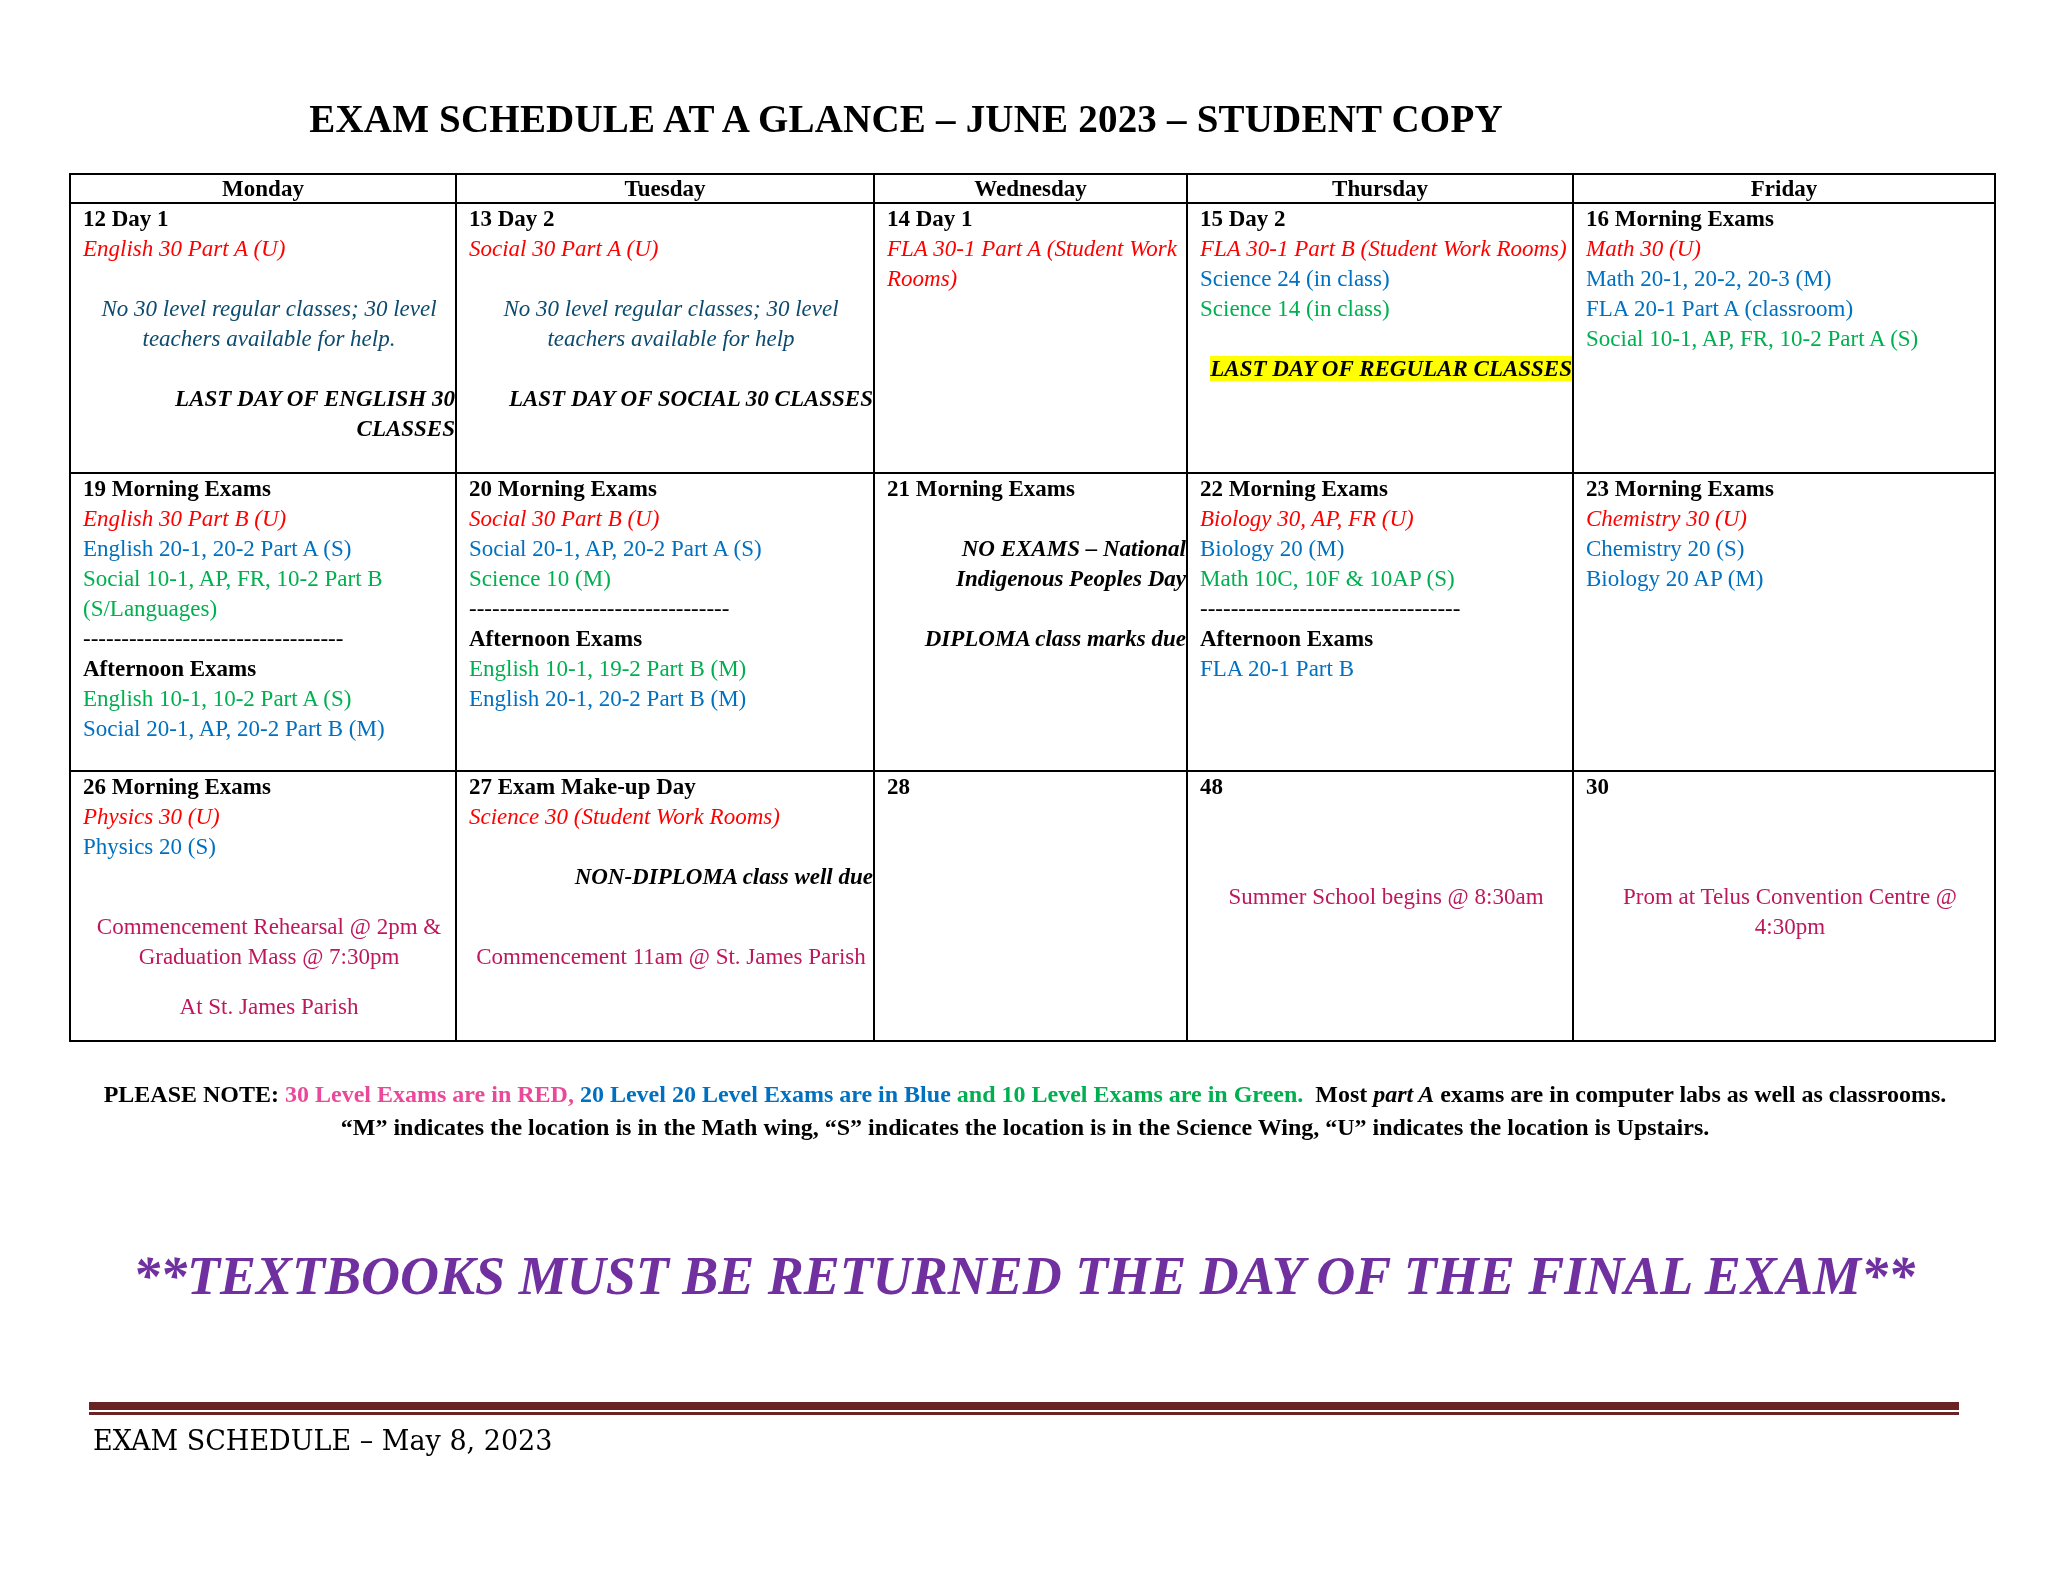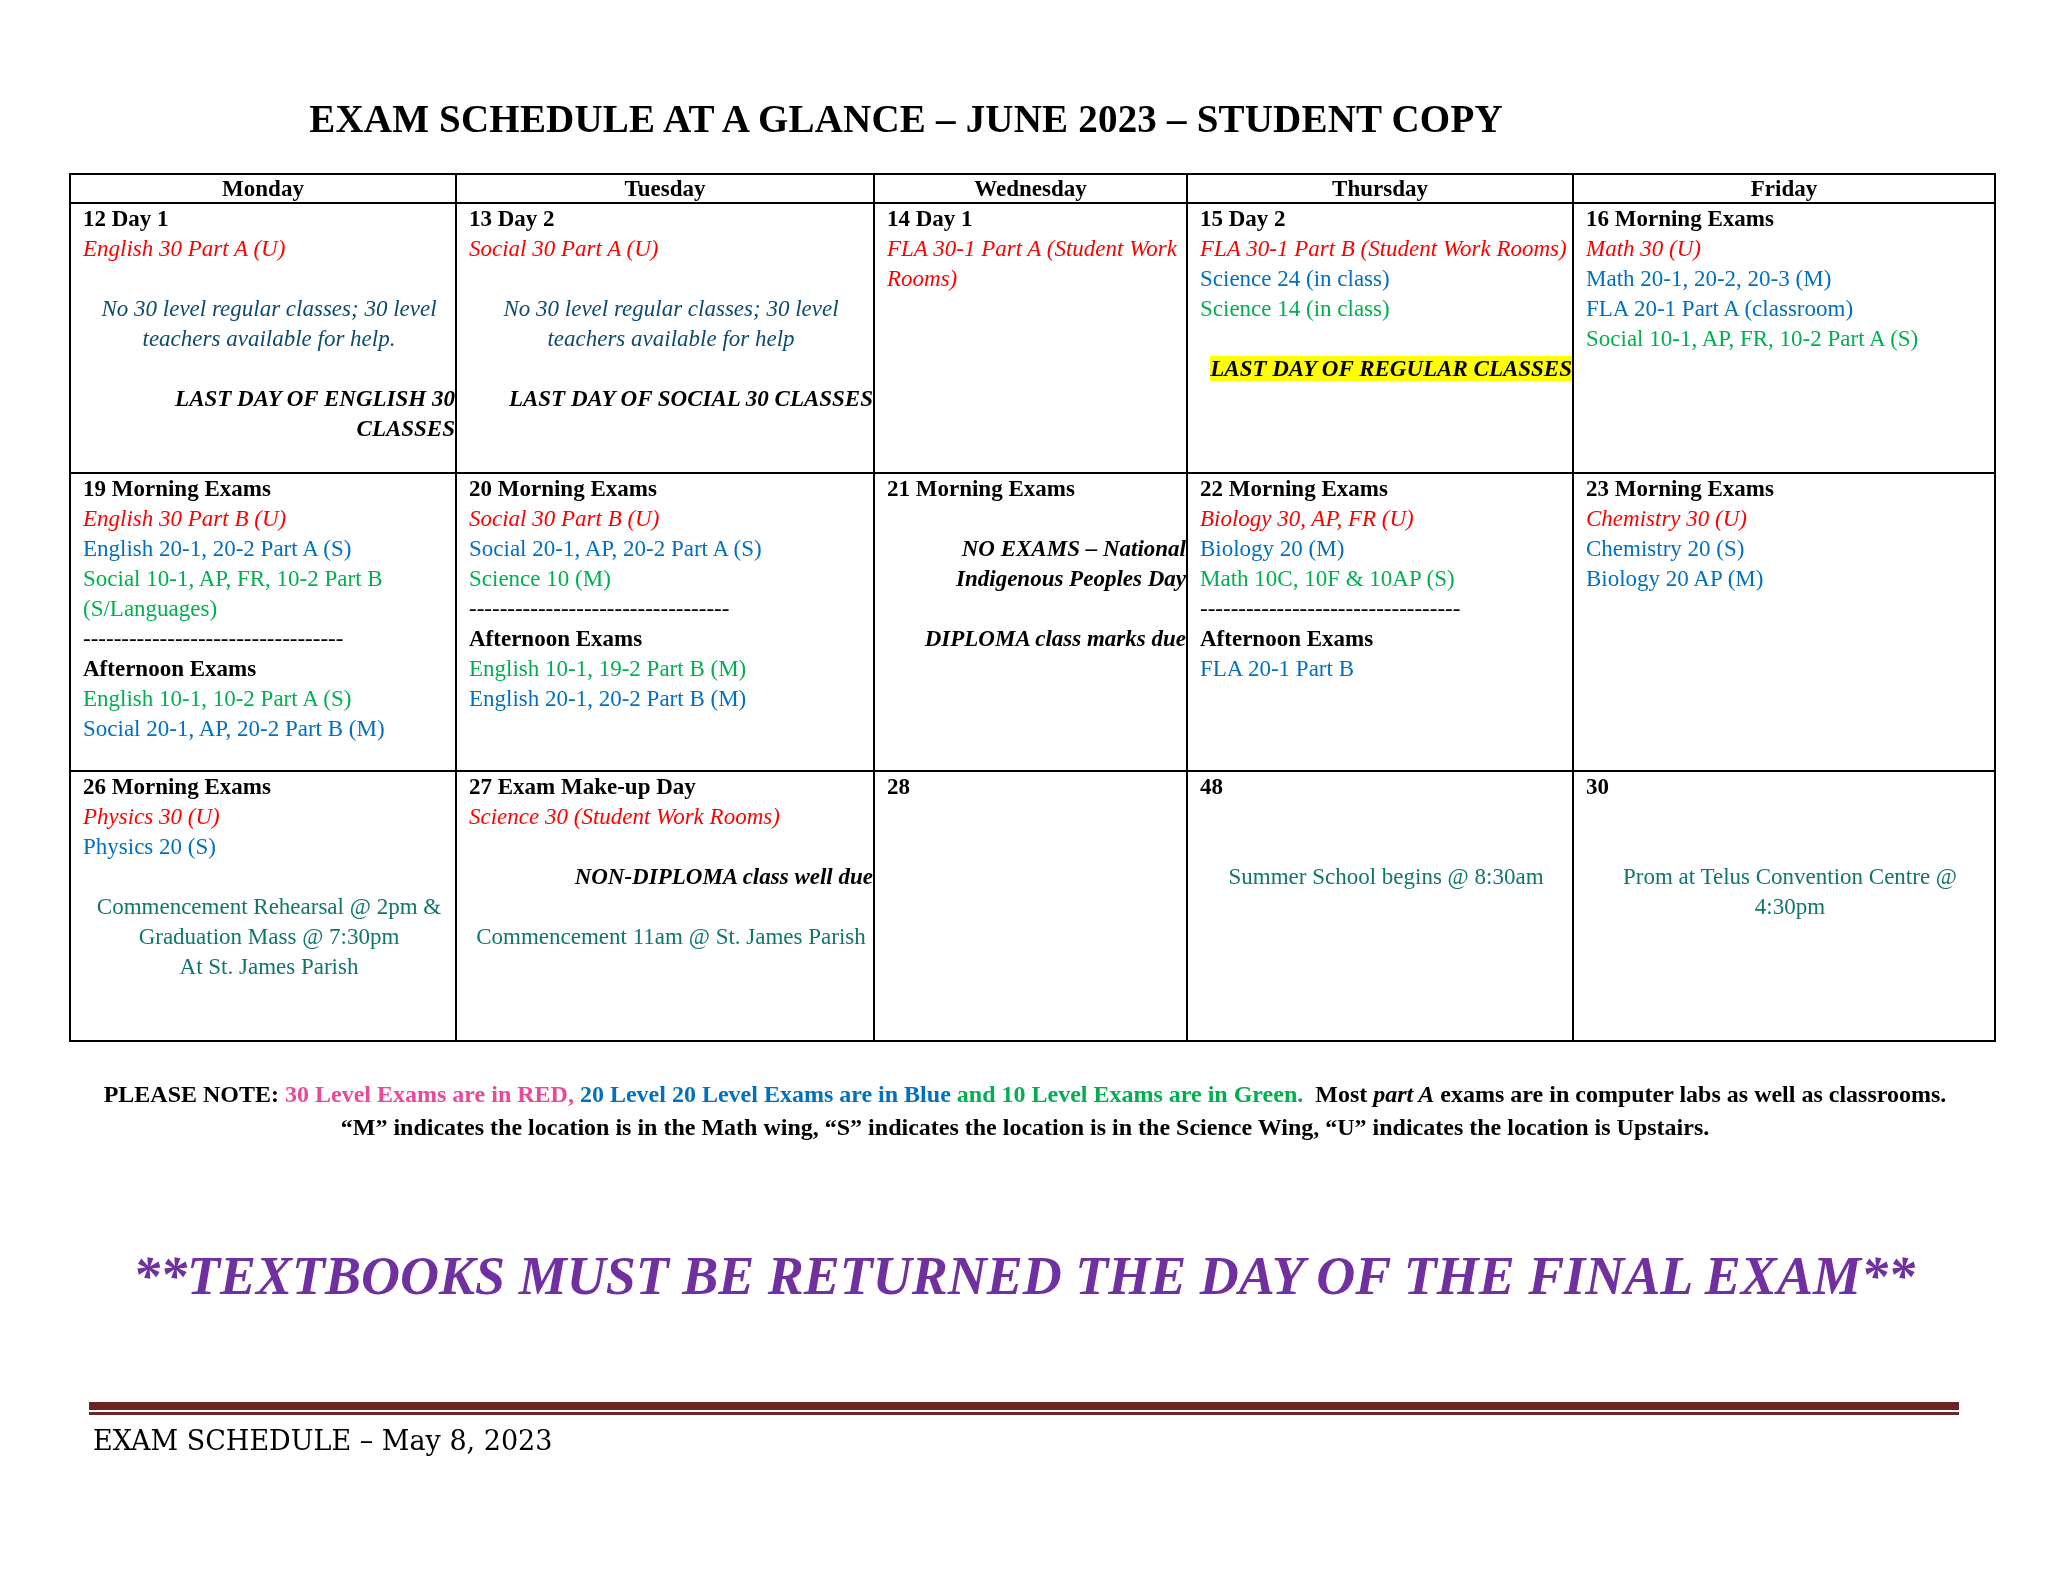--- a/index.html
+++ b/index.html
@@ -13,21 +13,21 @@
                                    font-size: 23px; line-height: 30px; }
   table.sched th { height: 27px; line-height: 27px; font-weight: bold; text-align: center; padding: 0; font-size: 23px; }
   tr.r1 td { height: 268px; }
   tr.r2 td { height: 296px; }
   tr.r3 td { height: 268px; }
   .dh { font-weight: bold; }
   .red { color: #FF0000; font-style: italic; }
   .blue { color: #0070C0; }
   .green { color: #00B050; }
   .cyan { color: #0c4a6e; font-style: italic; text-align: center; }
-  .gray { color: #0f766e; text-align: center; }
+  .gray { color: #be185d; text-align: center; margin-top: 20px; }
   .boldc { font-weight: bold; text-align: right; font-style: italic; }
   .hl { background: #FFFF00; }
   .dash { color: #000; letter-spacing: 0; overflow: hidden; white-space: nowrap; }
   .sp { height: 30px; }
   .sp2 { height: 60px; }
   .note { position: absolute; left: 100px; width: 1850px; top: 1078px; text-align: center;
           font-weight: bold; font-size: 24px; line-height: 33px; }
   .n-red { color: #ec4899; } .n-blue { color: #0070C0; } .n-green { color: #00B050; }
   .banner { position: absolute; left: 0; width: 2048px; top: 1245px; text-align: center;
             font-weight: bold; font-style: italic; font-size: 54px; color: #7030A0; white-space: nowrap; }

